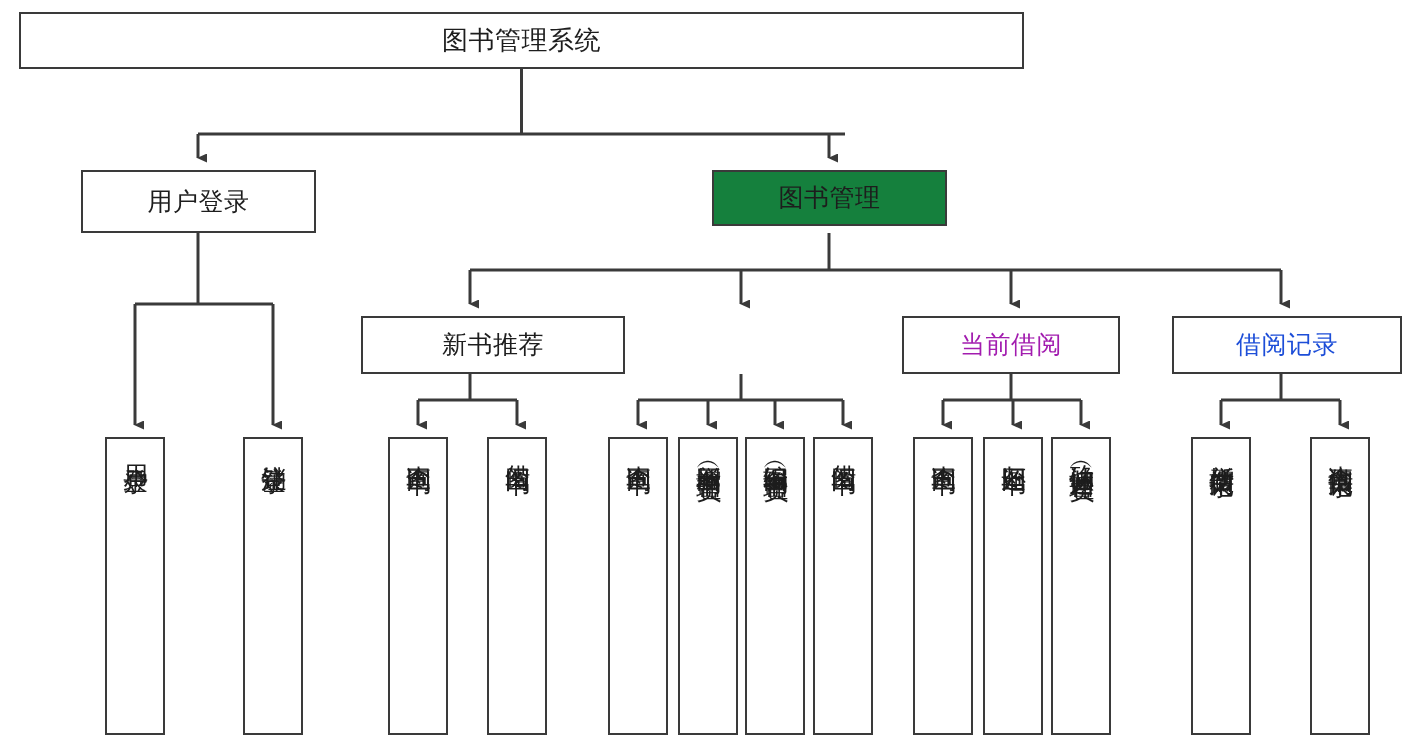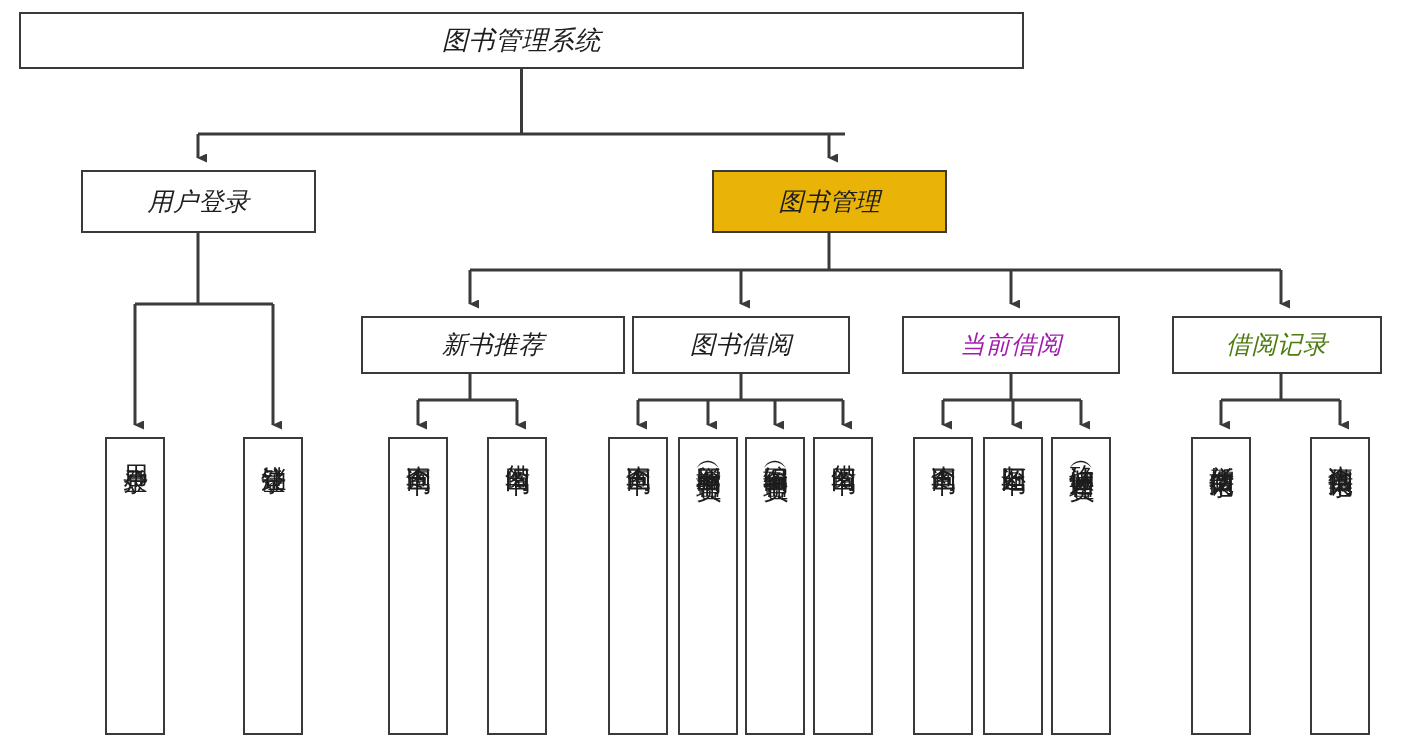--- a/index.html
+++ b/index.html
@@ -37,21 +37,20 @@
   }
   .node .label {
     display: block;
     text-align: center;
     line-height: 1.12;
     white-space: nowrap;
   }
   .node.horizontal .label {
     font-size: 25px;
     letter-spacing: 0.5px;
-    font-style: italic;
   }
   .node.vertical {
     align-items: flex-start;
     padding-top: 6px;
   }
   .node.vertical .label {
     writing-mode: vertical-rl;
     text-orientation: upright;
     font-size: 25px;
     letter-spacing: 2px;
@@ -126,34 +125,31 @@
     </g>
   </svg>
 
   <div class="node horizontal root" id="node-root" style="left: 19px; top: 12px; width: 1005px; height: 57px; border-color: rgb(58, 58, 58); background: rgb(255, 255, 255); color: rgb(29, 29, 29);">
     <span class="label">图书管理系统</span>
   </div>
 
   <div class="node horizontal" id="node-l2-0" style="left: 81px; top: 170px; width: 235px; height: 63px; border-color: rgb(58, 58, 58); background: rgb(255, 255, 255); color: rgb(29, 29, 29);">
     <span class="label">用户登录</span>
   </div>
-  <div class="node horizontal" id="node-l2-1" style="left: 712px; top: 170px; width: 235px; height: 63px; border-color: rgb(58, 58, 58); background: #eab308; color: rgb(29, 29, 29);">
+  <div class="node horizontal" id="node-l2-1" style="left: 712px; top: 170px; width: 235px; height: 56px; border-color: rgb(58, 58, 58); background: #15803d; color: rgb(29, 29, 29);">
     <span class="label">图书管理</span>
   </div>
 
   <div class="node horizontal" id="node-l3-0" style="left: 361px; top: 316px; width: 264px; height: 58px; border-color: rgb(58, 58, 58); background: rgb(255, 255, 255); color: rgb(29, 29, 29);">
     <span class="label">新书推荐</span>
   </div>
-  <div class="node horizontal" id="node-l3-1" style="left: 632px; top: 316px; width: 218px; height: 58px; border-color: rgb(58, 58, 58); background: rgb(255, 255, 255); color: rgb(29, 29, 29);">
-    <span class="label">图书借阅</span>
-  </div>
   <div class="node horizontal" id="node-l3-2" style="left: 902px; top: 316px; width: 218px; height: 58px; border-color: rgb(58, 58, 58); background: rgb(255, 255, 255); color: #a21caf;">
     <span class="label">当前借阅</span>
   </div>
-  <div class="node horizontal" id="node-l3-3" style="left: 1172px; top: 316px; width: 210px; height: 58px; border-color: rgb(58, 58, 58); background: rgb(255, 255, 255); color: #4d7c0f;">
+  <div class="node horizontal" id="node-l3-3" style="left: 1172px; top: 316px; width: 230px; height: 58px; border-color: rgb(58, 58, 58); background: rgb(255, 255, 255); color: #1d4ed8;">
     <span class="label">借阅记录</span>
   </div>
 
   <div class="node vertical" id="node-leaf-0" style="left: 105px; top: 437px; width: 60px; height: 298px; border-color: rgb(58, 58, 58); background: rgb(255, 255, 255); color: rgb(29, 29, 29);">
     <span class="label">用户登录</span>
   </div>
   <div class="node vertical" id="node-leaf-1" style="left: 243px; top: 437px; width: 60px; height: 298px; border-color: rgb(58, 58, 58); background: rgb(255, 255, 255); color: rgb(29, 29, 29);">
     <span class="label">注销登录</span>
   </div>
   <div class="node vertical" id="node-leaf-2" style="left: 388px; top: 437px; width: 60px; height: 298px; border-color: rgb(58, 58, 58); background: rgb(255, 255, 255); color: rgb(29, 29, 29);">

